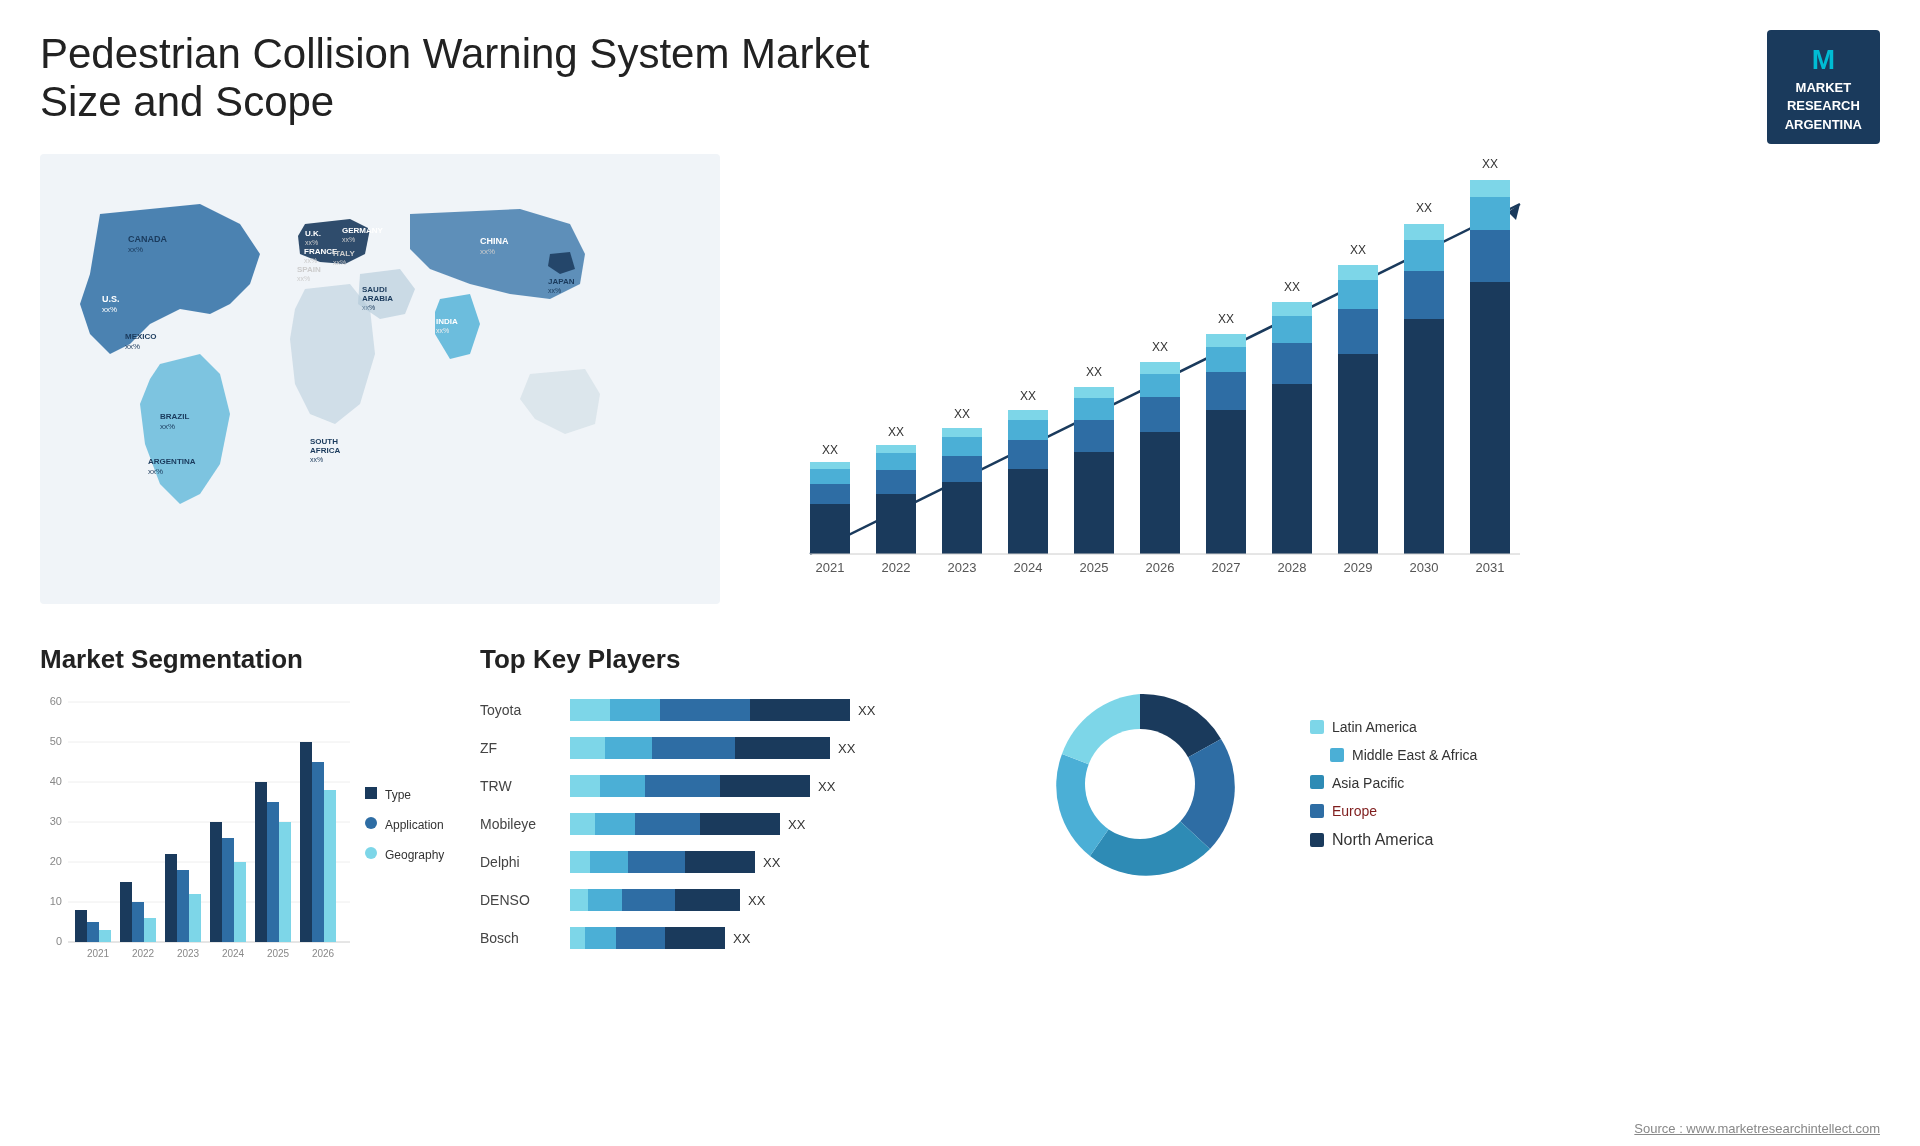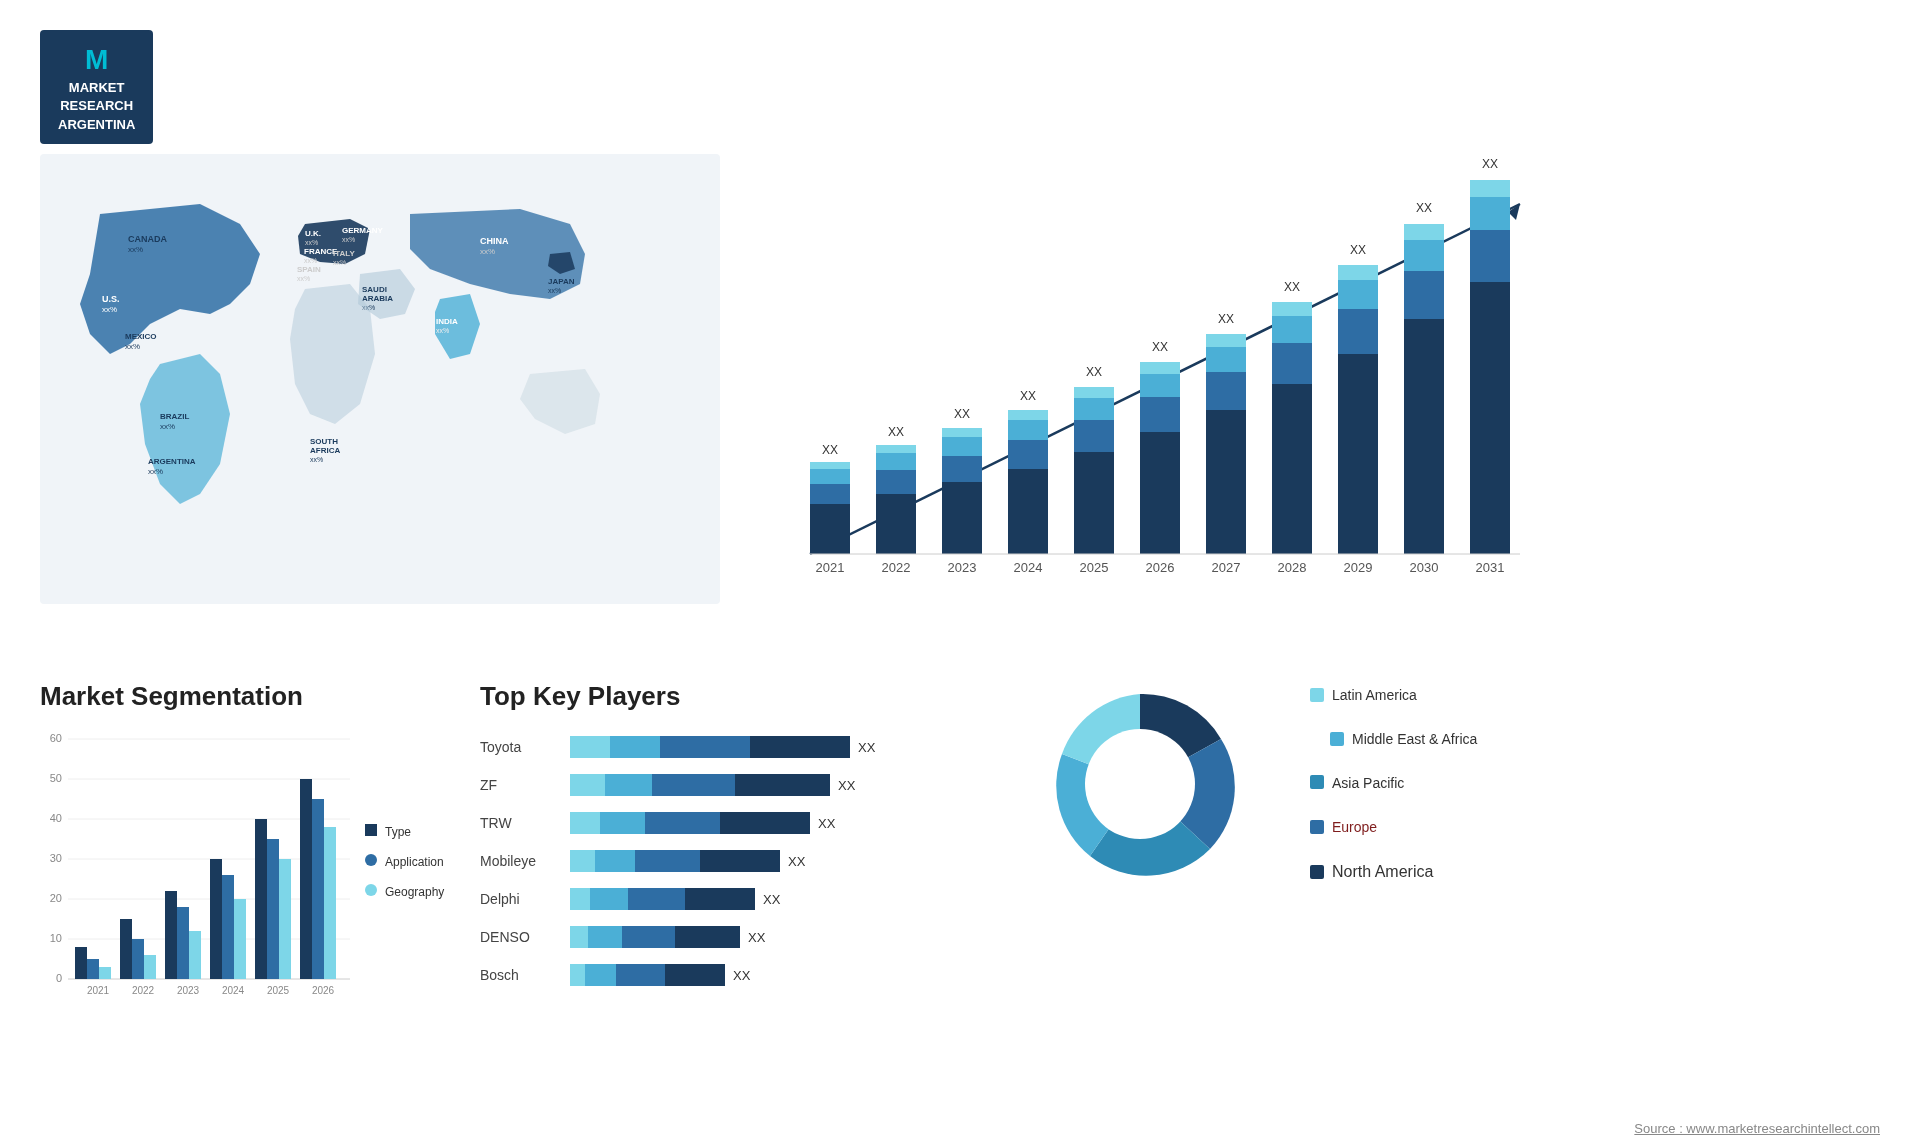--- a/index.html
+++ b/index.html
@@ -87,21 +87,20 @@
 
     
     .segmentation-section {
       width: 420px;
     }
     .section-title {
       font-size: 26px;
       font-weight: 700;
       color: #222;
       margin-bottom: 12px;
-      margin-top: 37px;
     }
 
     
     .players-section {
       width: 500px;
     }
 
     
     .regional-section {
       flex: 1;
@@ -118,20 +117,21 @@
       right: 40px;
       font-size: 13px;
       color: #888;
       text-decoration: underline;
     }
   </style>
 </head>
 <body>
 
 <div class="header">
+  <h1 class="page-title">Pedestrian Collision Warning System Market Size and Scope</h1>
   <div class="logo-area">
     <div class="logo-box">
       <span class="logo-m">M</span>
       <span>MARKET</span><br>
       <span>RESEARCH</span><br>
       <span>ARGENTINA</span>
     </div>
   </div>
 </div>
 
@@ -414,21 +414,21 @@
           <path d="M140,140 L221,95 A90,90 0 0,1 210,205 Z" fill="#2e6da4"></path>
 
           <path d="M140,140 L210,205 A90,90 0 0,1 90,212 Z" fill="#2e8bb5"></path>
 
           <path d="M140,140 L90,212 A90,90 0 0,1 62,110 Z" fill="#4bafd6"></path>
 
           <path d="M140,140 L62,110 A90,90 0 0,1 140,50 Z" fill="#7dd6e8"></path>
 
           <circle cx="140" cy="140" r="55" fill="#fff"></circle>
         </svg>
-        <div style="display:flex; flex-direction:column; gap:28px;">
+        <div style="display:flex; flex-direction:column; gap:12px;">
           <div style="display:flex; align-items:center; gap:8px;">
             <div style="width:14px;height:14px;border-radius:2px;background:#7dd6e8;"></div>
             <span style="font-size:14px;color:#333;">Latin America</span>
           </div>
           <div style="display:flex; align-items:center; gap:8px;padding-left:20px;">
             <div style="width:14px;height:14px;border-radius:2px;background:#4bafd6;"></div>
             <span style="font-size:14px;color:#333;">Middle East &amp; Africa</span>
           </div>
           <div style="display:flex; align-items:flex-start; gap:8px;">
             <div style="width:14px;height:14px;border-radius:2px;background:#2e8bb5;"></div>

